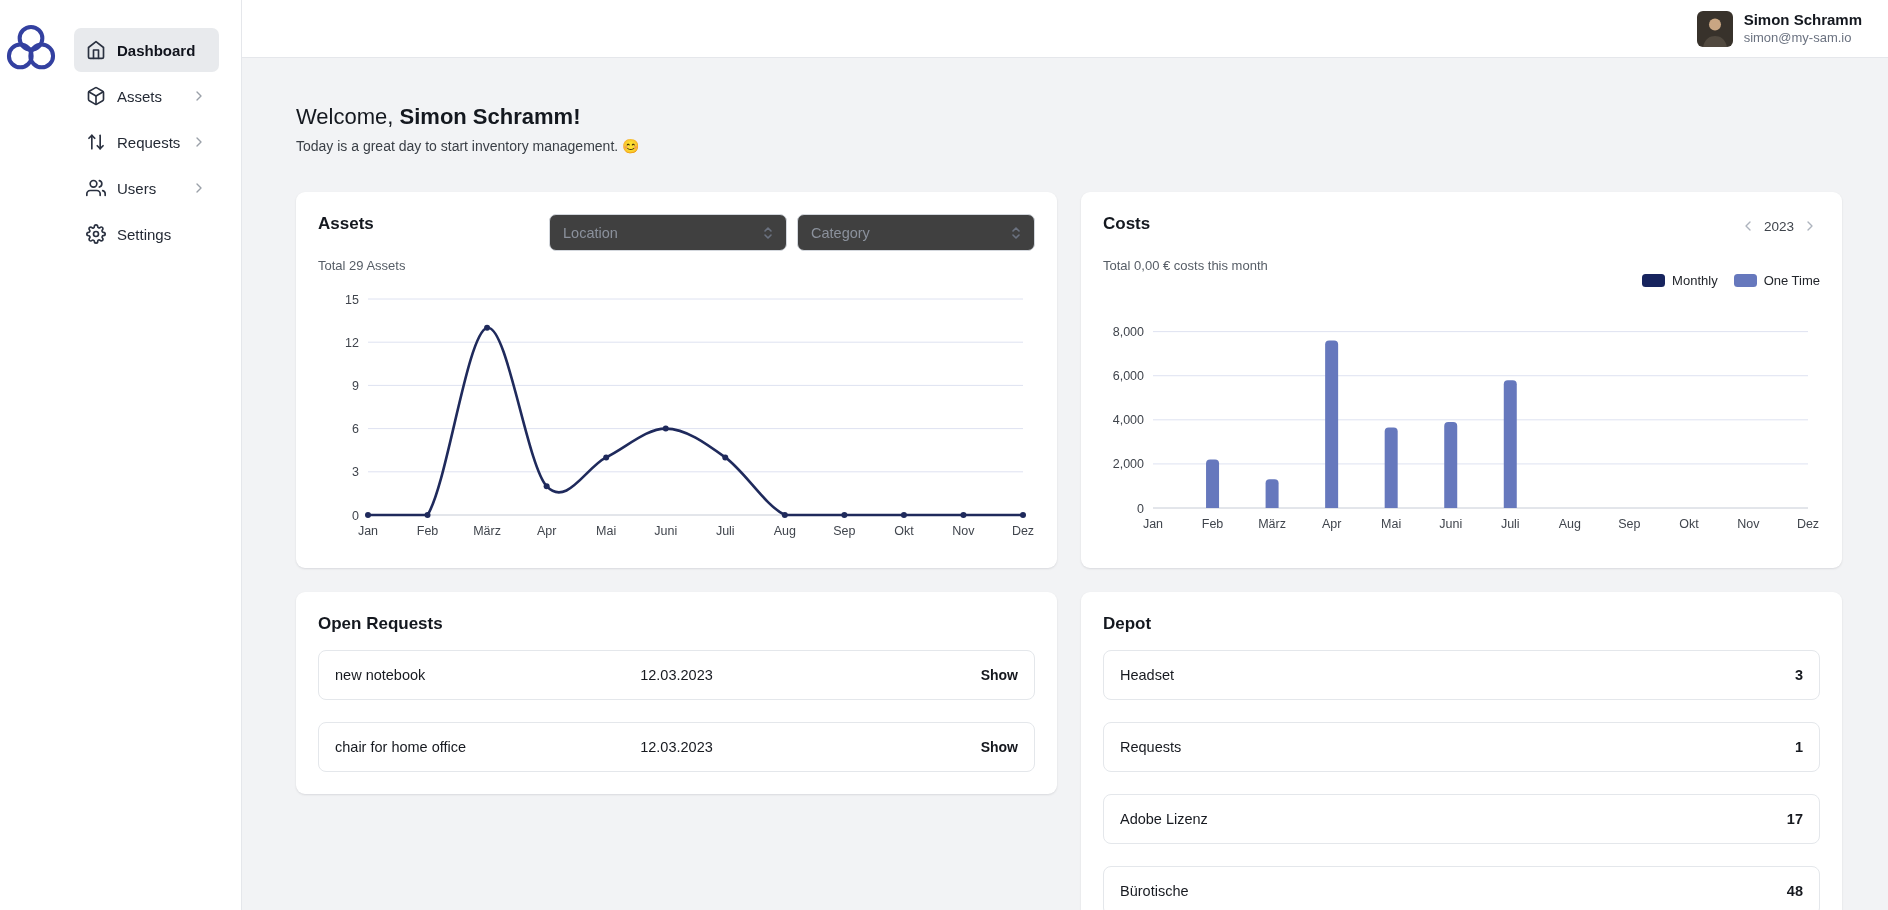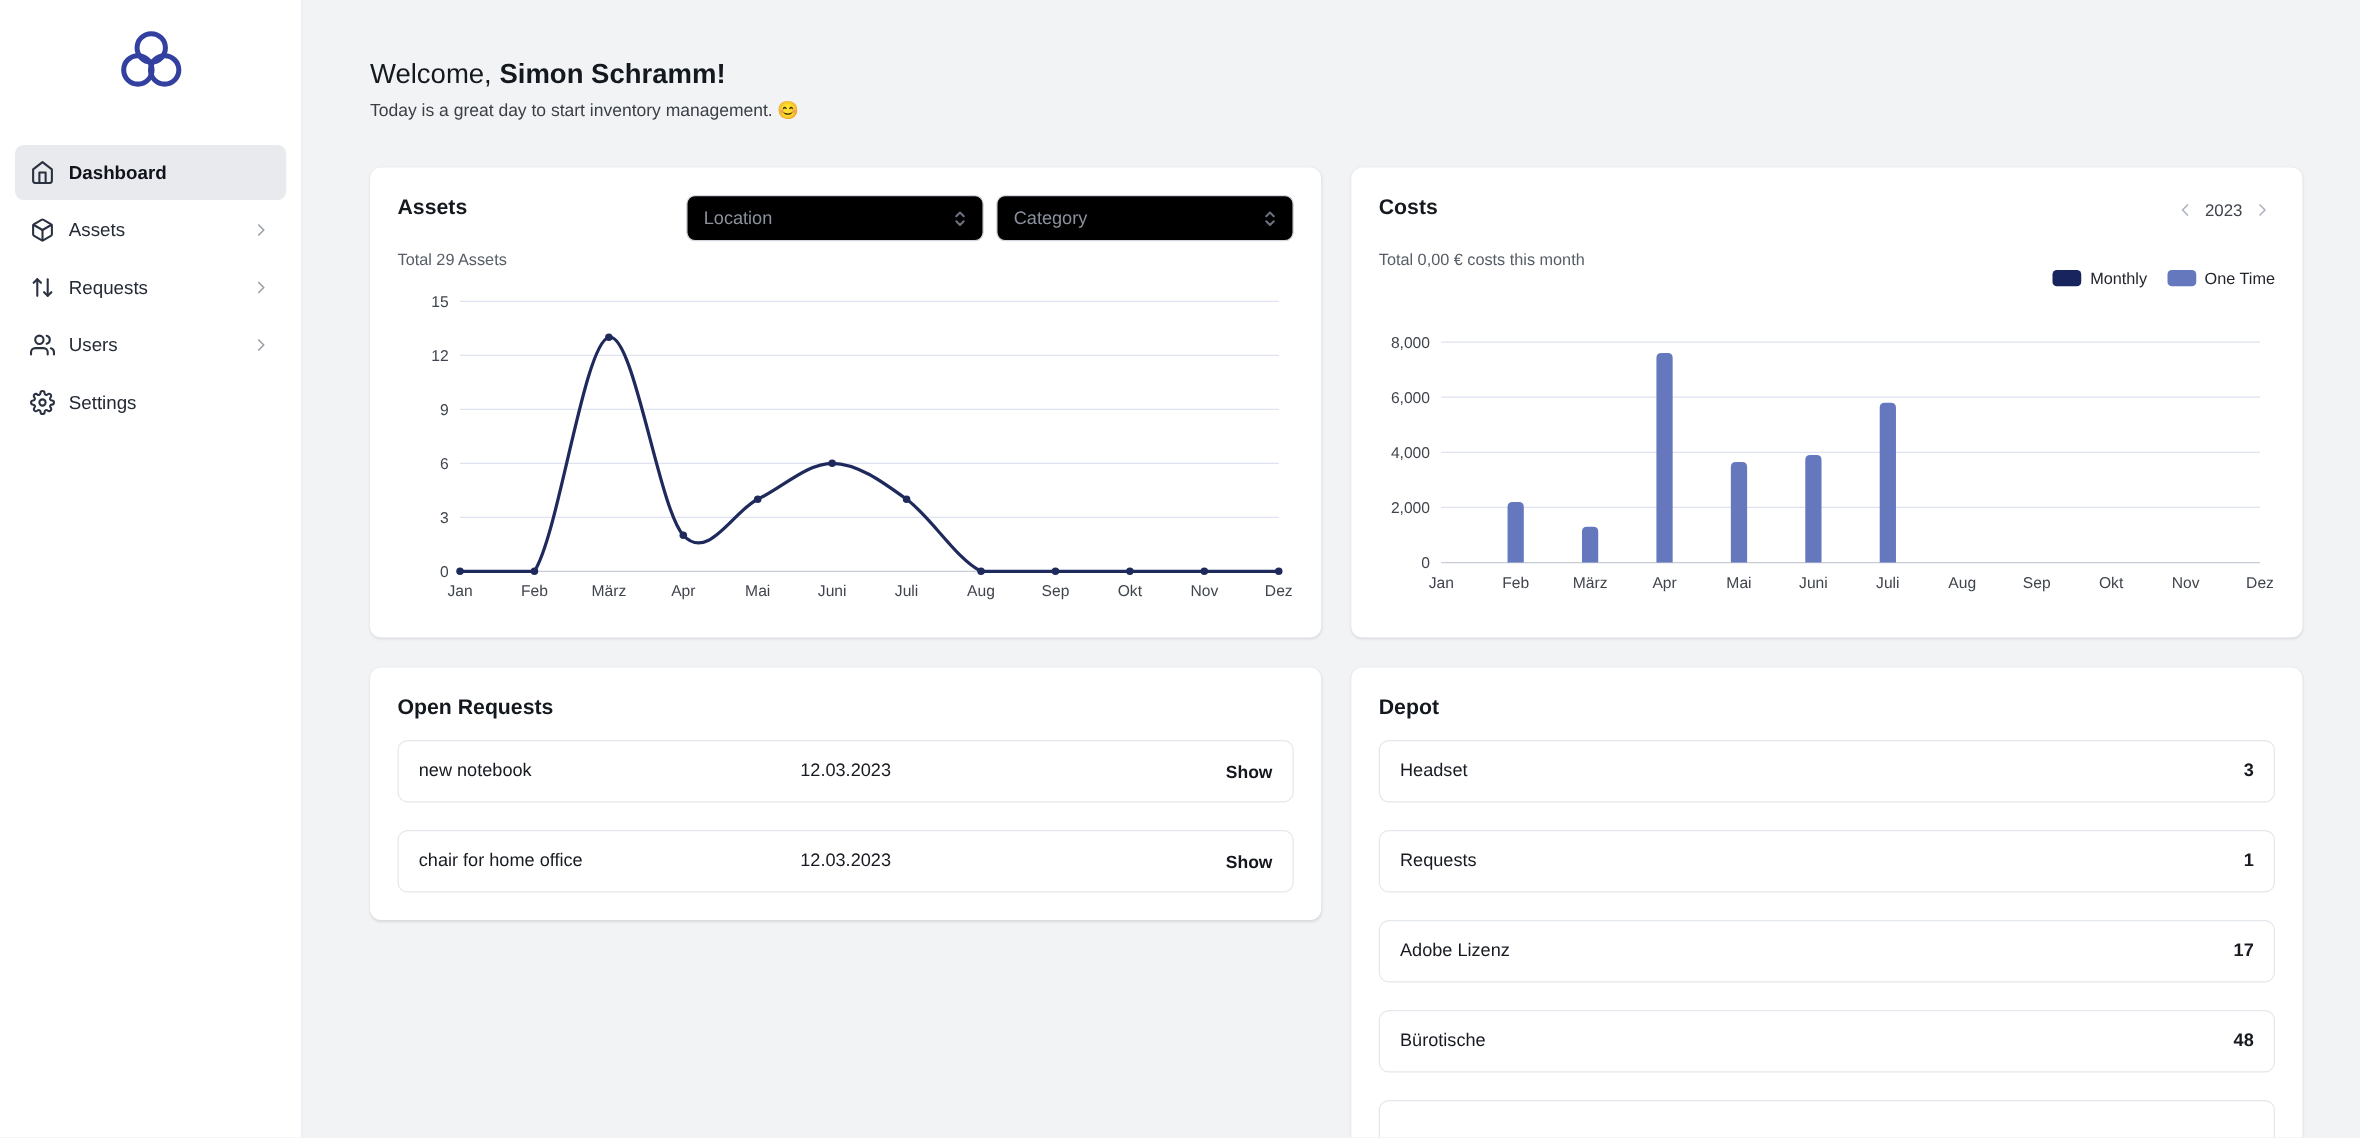--- a/index.html
+++ b/index.html
@@ -7,21 +7,21 @@
   body {
     font-family: "Liberation Sans", sans-serif;
     background:#f2f3f5;
     display:flex;
     color:#1f2430;
   }
   
   aside.sidebar {
     width:242px; height:910px; background:#ffffff;
     border-right:1px solid #e5e7eb; flex:0 0 242px;
-    display:flex; flex-direction:column;
+    display:flex; 
   }
   .logo-wrap { display:flex; justify-content:center; padding:20px 0 10px; }
   .nav { margin-top:28px; padding:0 12px; display:flex; flex-direction:column; gap:2px; }
   .nav-item {
     display:flex; align-items:center; gap:11px;
     height:44px; padding:0 12px; border-radius:7px;
     font-size:15px; color:#242a35; cursor:pointer;
   }
   .nav-item .nav-ic { display:flex; width:20px; height:20px; color:#2a3140; }
   .nav-item .nav-label { flex:1; }
@@ -54,21 +54,21 @@
   }
   .card.tall { height:376px; }
   .card-title { font-size:17px; font-weight:700; color:#14181f; }
   .card-sub { margin-top:24px; font-size:13px; color:#565d66; }
   .card-head { display:flex; justify-content:space-between; align-items:flex-start; }
   
   .filters { display:flex; gap:10px; }
   .select {
     width:238px; height:37px; border:1px solid #d3d7dd; border-radius:7px;
     display:flex; align-items:center; justify-content:space-between;
-    padding:0 10px 0 13px; background:#000000; cursor:pointer;
+    padding:0 10px 0 13px; background:#404040; cursor:pointer;
   }
   .select .ph { font-size:14.5px; color:#8b919c; }
   .select .updown { display:flex; color:#6b7280; }
   
   .year-nav { display:flex; align-items:center; gap:6px; margin-top:2px; }
   .year-nav button { background:none; border:none; display:flex; cursor:pointer; color:#adb3bd; padding:2px; }
   .year-label { font-size:13.5px; color:#3f444c; }
   .legend-row { display:flex; justify-content:flex-end; gap:16px; margin-top:0; }
   .legend-item { display:flex; align-items:center; gap:7px; }
   .legend-swatch { width:23px; height:13px; border-radius:3.5px; display:inline-block; }
@@ -162,20 +162,35 @@
             <circle cx="12" cy="12" r="3"></circle>
             <path d="M19.4 15a1.65 1.65 0 0 0 .33 1.82l.06.06a2 2 0 0 1 0 2.83 2 2 0 0 1-2.83 0l-.06-.06a1.65 1.65 0 0 0-1.82-.33 1.65 1.65 0 0 0-1 1.51V21a2 2 0 0 1-2 2 2 2 0 0 1-2-2v-.09A1.65 1.65 0 0 0 9 19.4a1.65 1.65 0 0 0-1.82.33l-.06.06a2 2 0 0 1-2.83 0 2 2 0 0 1 0-2.83l.06-.06a1.65 1.65 0 0 0 .33-1.82 1.65 1.65 0 0 0-1.51-1H3a2 2 0 0 1-2-2 2 2 0 0 1 2-2h.09A1.65 1.65 0 0 0 4.6 9a1.65 1.65 0 0 0-.33-1.82l-.06-.06a2 2 0 0 1 0-2.83 2 2 0 0 1 2.83 0l.06.06a1.65 1.65 0 0 0 1.82.33H9a1.65 1.65 0 0 0 1-1.51V3a2 2 0 0 1 2-2 2 2 0 0 1 2 2v.09a1.65 1.65 0 0 0 1 1.51 1.65 1.65 0 0 0 1.82-.33l.06-.06a2 2 0 0 1 2.83 0 2 2 0 0 1 0 2.83l-.06.06a1.65 1.65 0 0 0-.33 1.82V9a1.65 1.65 0 0 0 1.51 1H21a2 2 0 0 1 2 2 2 2 0 0 1-2 2h-.09a1.65 1.65 0 0 0-1.51 1z"></path>
           </svg>
       </span>
       <span class="nav-label">Settings</span>
     </div>
   </nav>
 </aside>
 
 <div class="right-col">
+  <header class="topbar">
+    <div class="user-menu">
+      <span class="avatar">
+        <svg viewBox="0 0 36 36" width="36" height="36">
+          <rect width="36" height="36" fill="#38322b"></rect>
+          <circle cx="18" cy="13.5" r="6" fill="#c9a683"></circle>
+          <path d="M6 36c1.5-8 7-11 12-11s10.5 3 12 11z" fill="#51493f"></path>
+        </svg>
+      </span>
+      <span>
+        <div class="user-name">Simon Schramm</div>
+        <div class="user-email">simon@my-sam.io</div>
+      </span>
+    </div>
+  </header>
 
   <main class="content">
     <h1 class="welcome-h">
       <span>Welcome,</span>
       <b>Simon Schramm!</b>
     </h1>
     <div class="welcome-sub">Today is a great day to start inventory management. 😊</div>
 
     <div class="cards">
 

